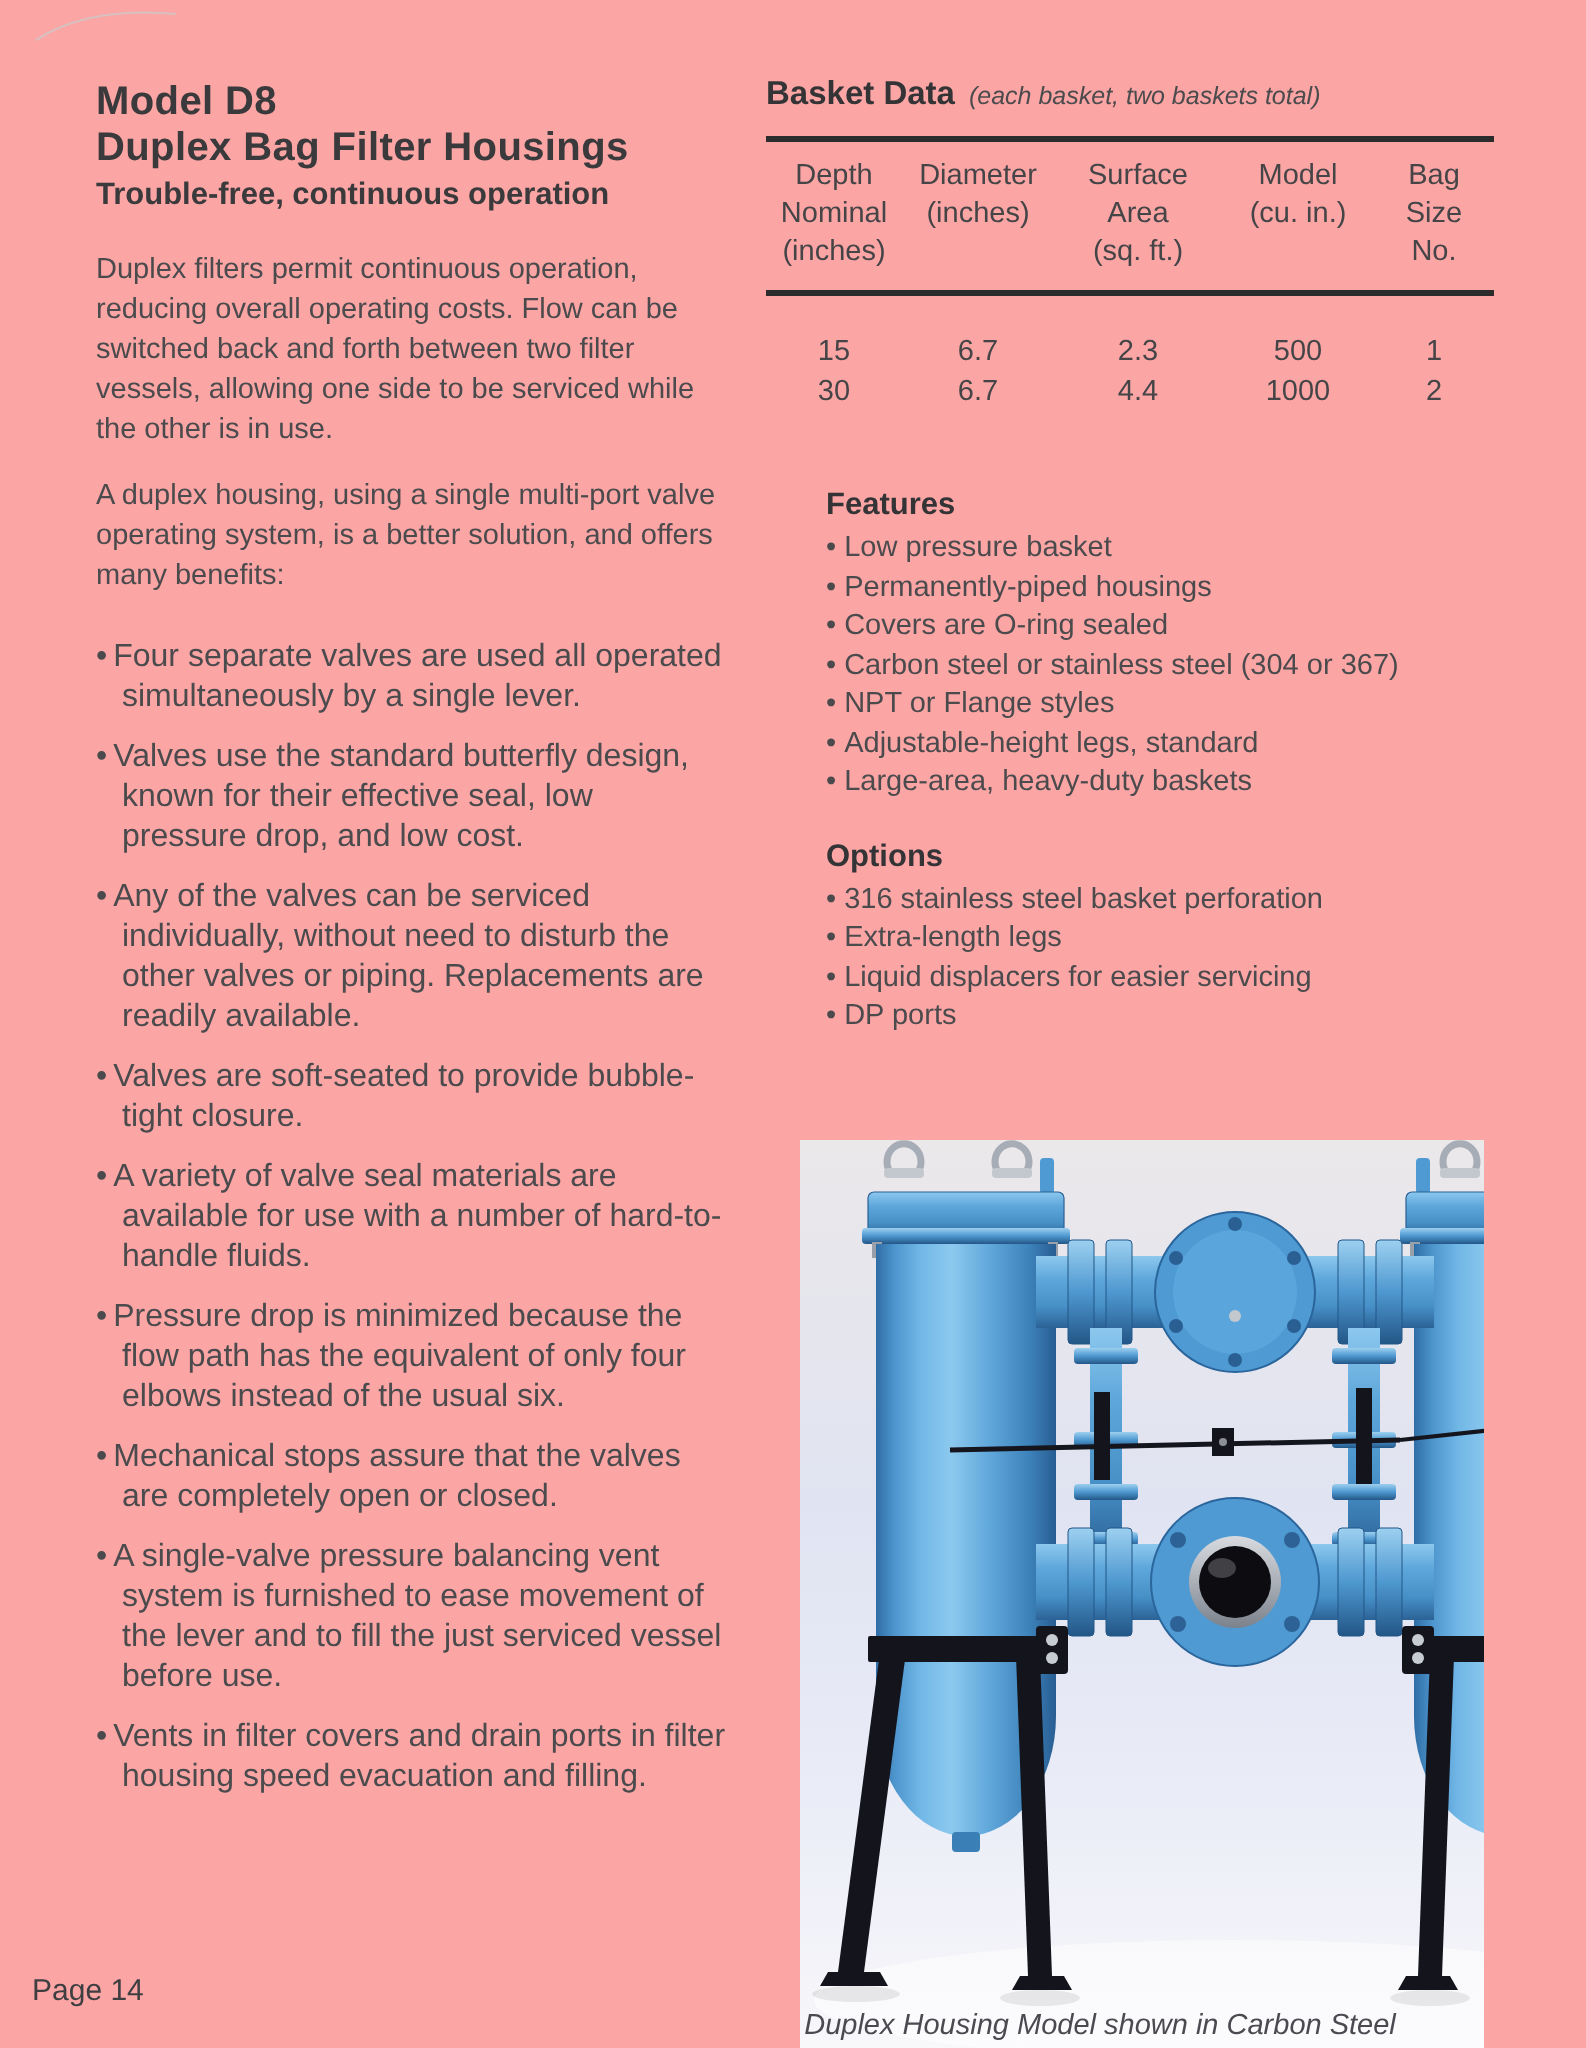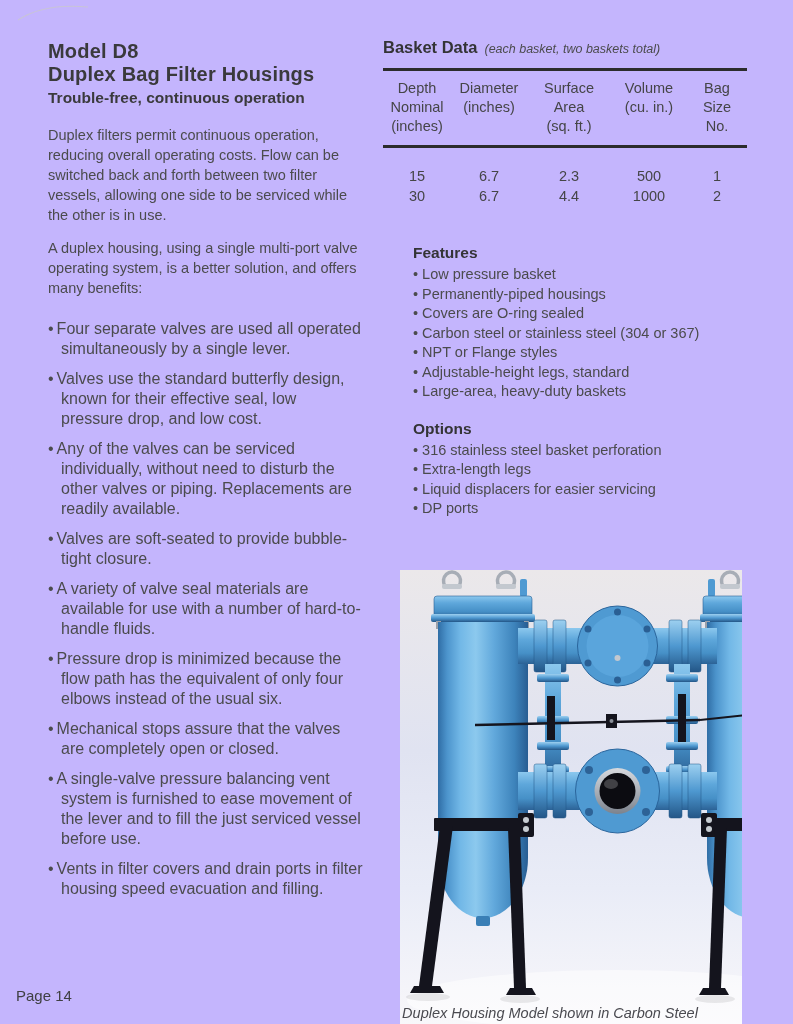--- a/index.html
+++ b/index.html
@@ -1,18 +1,18 @@
 <!DOCTYPE html>
 <html style="--vessel-blue: #4f9ad2; --leg-black: #14141d; --caption-color: #4a4a50;"><head>
 <meta charset="utf-8">
 <style>
   * { margin:0; padding:0; box-sizing:border-box; }
   html,body { width:793px; height:1024px; }
   body { font-family:"Liberation Sans", sans-serif; background:#ffffff; color:#474749; position:relative; overflow:hidden; }
-  .page { position:absolute; inset:0; background:#c4b5fd; }
+  .page { position:absolute; inset:0; background:#fca5a5; }
 
   
   .left-col { position:absolute; left:48px; top:40px; width:315px; }
   .title-line { font-size:20px; font-weight:bold; color:#3a3a3c; line-height:23px; letter-spacing:.2px; }
   .subtitle { font-size:15.5px; font-weight:bold; color:#3a3a3c; line-height:19px; margin-top:2px; }
   .body-para { font-size:14.5px; line-height:20px; color:#4b4b4d; margin-top:18px; }
   .body-para.second { margin-top:13px; }
   .benefits { list-style:none; margin-top:21px; }
   .benefits li { font-size:16px; line-height:20px; color:#4b4b4d; margin-bottom:10px; padding-left:13px; text-indent:-13px; }
   .benefits li .blt { display:inline; padding-right:3px; }
@@ -86,21 +86,21 @@
       <thead>
         <tr>
           <th class="col-depth">Depth
 Nominal
 (inches)</th>
           <th class="col-dia">Diameter
 (inches)</th>
           <th class="col-surf">Surface
 Area
 (sq. ft.)</th>
-          <th class="col-vol">Volume
+          <th class="col-vol">Model
 (cu. in.)</th>
           <th class="col-bag">Bag
 Size
 No.</th>
         </tr>
       </thead>
       <tbody>
         <tr>
           <td>15</td>
           <td>6.7</td>

